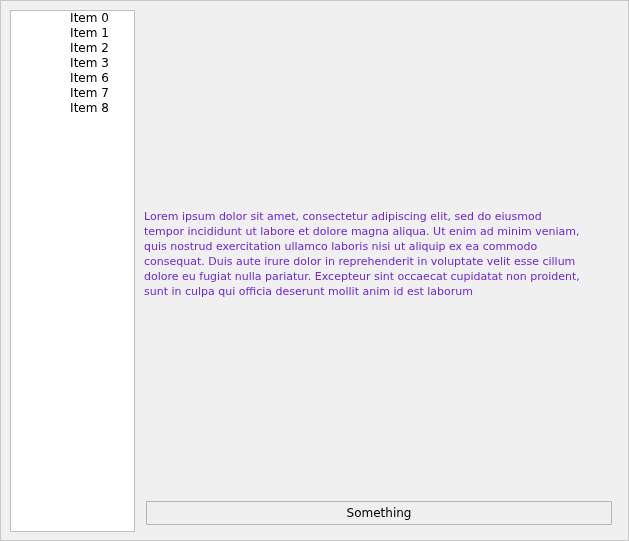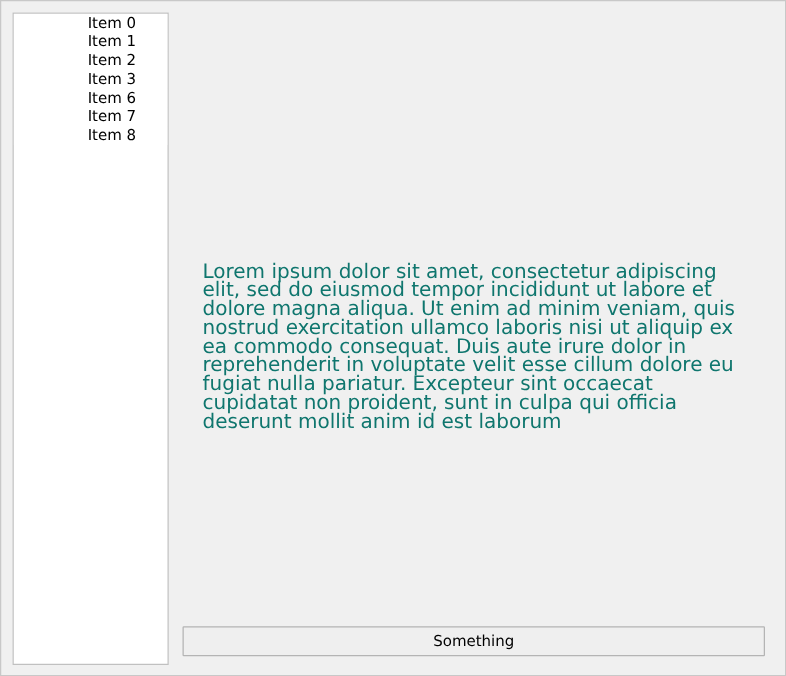--- a/index.html
+++ b/index.html
@@ -48,26 +48,26 @@
   
   #content-panel {
     position: absolute;
     left: 143px;
     top: 9px;
     width: 477px;
     height: 522px;
   }
   #paragraph {
     position: absolute;
-    left: 18px;
+    left: 0px;
     top: 199px;
     width: 437px;
-    font-size: 16px;
+    font-size: 11px;
     line-height: 15px;
-    color: #0f766e;
+    color: #6d28d9;
     text-align: left;
   }
   #something-button {
     position: absolute;
     left: 2px;
     top: 491px;
     width: 466px;
     height: 24px;
     box-sizing: border-box;
     background: #efefef;

